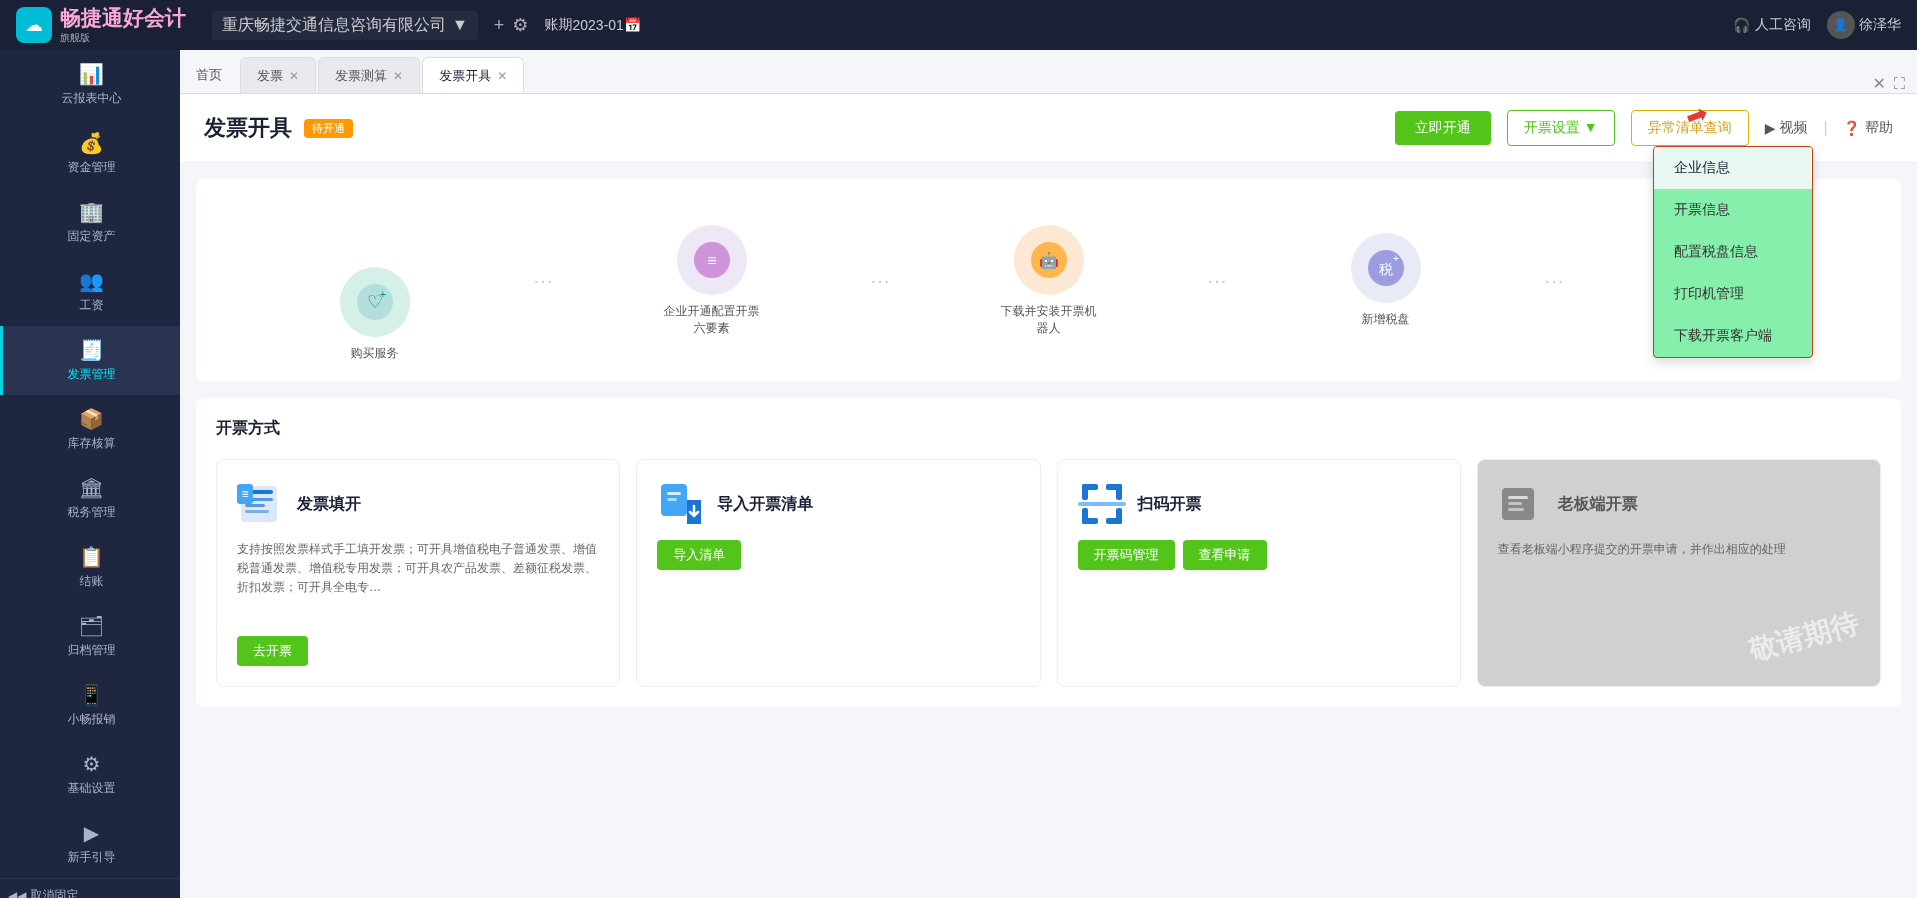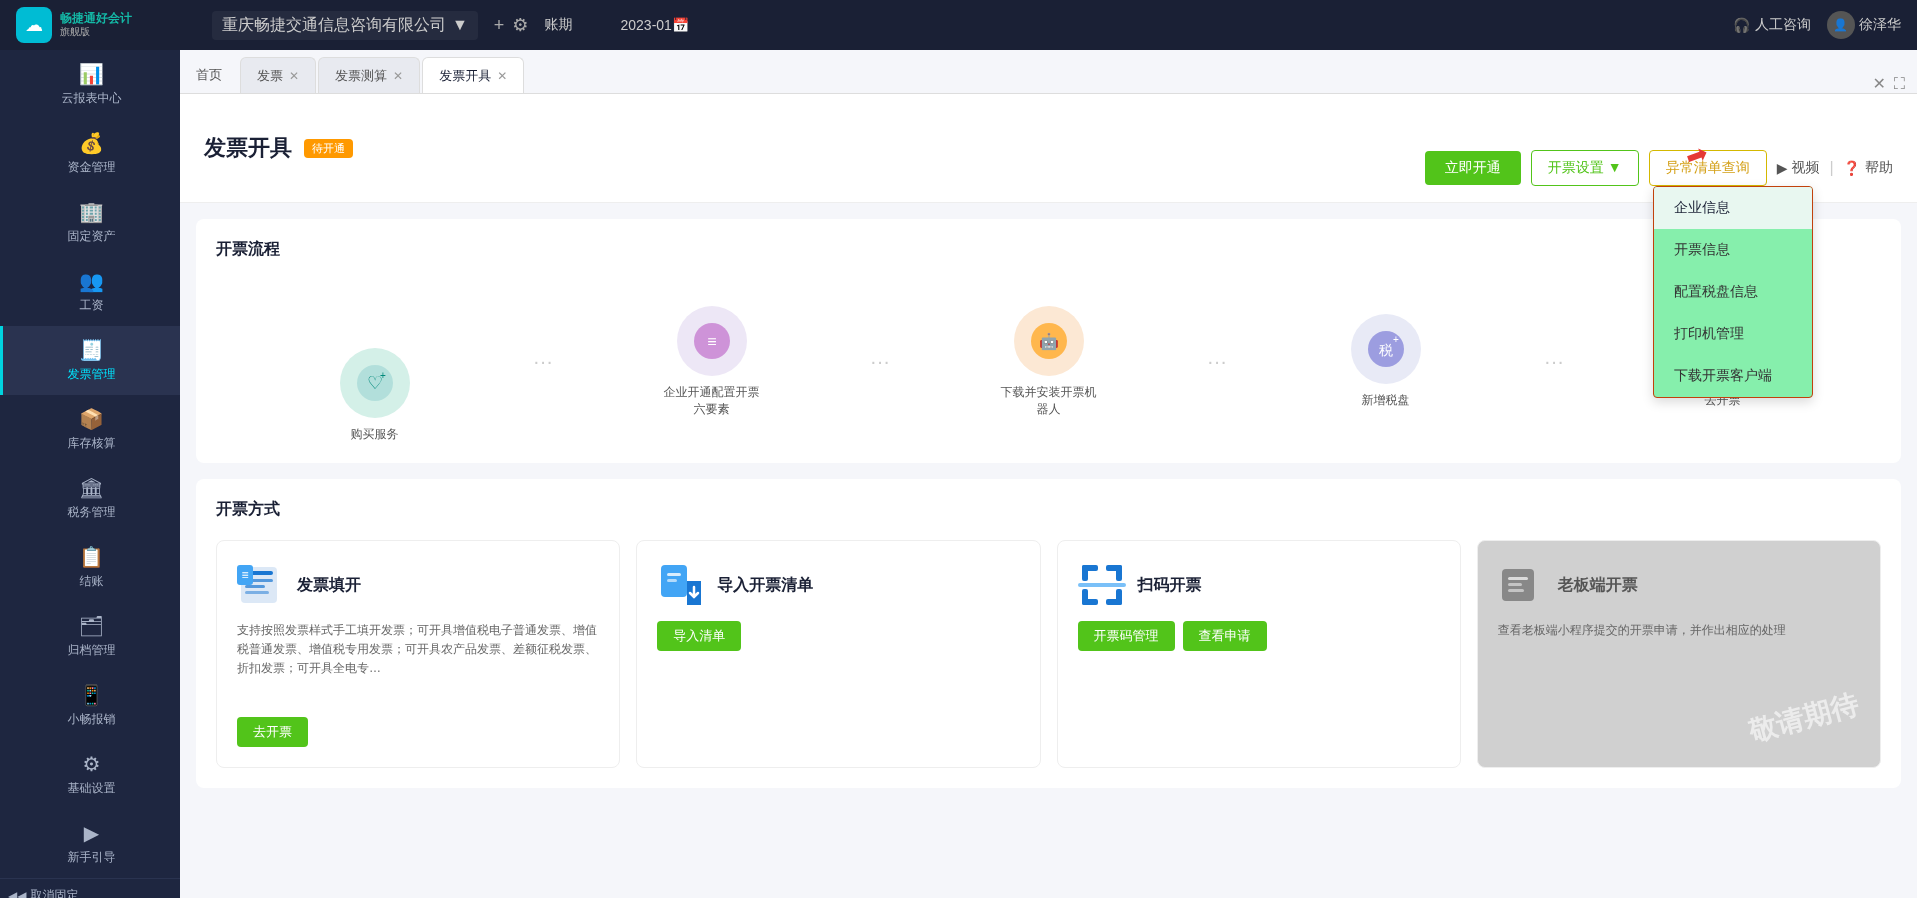--- a/index.html
+++ b/index.html
@@ -21,21 +21,21 @@
       gap: 8px;
       color: #00d4e0;
     }
     .logo-icon {
       width: 36px; height: 36px;
       background: #00bcd4;
       border-radius: 8px;
       display: flex; align-items: center; justify-content: center;
       color: white; font-size: 18px;
     }
-    .logo-text { color: #14b8a6; font-size: 12px; font-weight: bold; line-height: 1.2; }
+    .logo-text { color: #f9a8d4; font-size: 21px; font-weight: bold; line-height: 1.2; }
     .logo-sub { color: #aaa; font-size: 10px; }
     .company-selector {
       display: flex; align-items: center; gap: 6px;
       color: #ccc; font-size: 16px; cursor: pointer;
       background: rgba(255,255,255,0.05); border-radius: 4px;
       padding: 4px 10px;
     }
     .header-actions { display: flex; align-items: center; gap: 16px; margin-left: auto; color: #ccc; font-size: 14px; }
     .header-period { color: #ccc; font-size: 14px; display: flex; align-items: center; }
     .header-btn { color: #ccc; cursor: pointer; display: flex; align-items: center; gap: 4px; }
@@ -111,21 +111,21 @@
       padding: 16px 24px;
       display: flex; align-items: center; justify-content: space-between;
       border-bottom: 1px solid #eee;
     }
     .page-title-area { display: flex; align-items: center; gap: 12px; }
     .page-title { font-size: 22px; font-weight: bold; color: #1a2035; }
     .status-badge {
       background: #f90; color: white;
       font-size: 11px; padding: 2px 8px; border-radius: 4px;
     }
-    .page-actions { display: flex; align-items: center; gap: 10px; position: relative; margin-top: 40px; }
+    .page-actions { display: flex; align-items: center; gap: 16px; position: relative; }
     .btn-green { background: #52c41a; color: white; border: none; border-radius: 4px; padding: 8px 20px; font-size: 14px; cursor: pointer; }
     .btn-outline-green {
       background: white; color: #52c41a;
       border: 1px solid #52c41a; border-radius: 4px;
       padding: 8px 16px; font-size: 14px; cursor: pointer;
       display: flex; align-items: flex-start; gap: 4px;
     }
     .btn-outline-yellow {
       background: white; color: #d4a017;
       border: 1px solid #d4b800; border-radius: 4px;
@@ -217,21 +217,21 @@
     <span>▼</span>
   </div>
 
   <div style="display:flex;align-items:center;gap:8px;">
     <span style="color:#aaa;font-size:18px;cursor:pointer;">+</span>
     <span style="color:#aaa;font-size:18px;cursor:pointer;">⚙</span>
   </div>
 
   <div class="header-period">
     <span>账期</span>
-    <span style="cursor:pointer;margin-left:48px;">2023-01</span>
+    <span style="cursor:pointer;">2023-01</span>
     <span style="cursor:pointer;">📅</span>
   </div>
 
   <div class="header-actions">
     <div class="header-btn">
       <span>🎧</span>
       <span>人工咨询</span>
     </div>
     <div class="header-btn">
       <div class="avatar-circle">👤</div>
@@ -361,21 +361,20 @@
             <div class="dropdown-item">
               <span>下载开票客户端</span>
             </div>
           </div>
 
           <div style="position:absolute; top: -10px; right: 185px; color: #e53935; font-size: 26px; transform: rotate(-20deg);">➡</div>
         </div>
       </div>
 
       <div class="section">
-        <div class="section-title">开票流程</div>
         <div class="flow-steps">
 
           <div class="flow-step">
             <div class="flow-divider" style="visibility:hidden;"></div>
             <div class="flow-icon-wrap flow-icon-green" style="background:#d4f0e8;">
               <svg width="40" height="40" viewBox="0 0 40 40">
                 <circle cx="20" cy="20" r="18" fill="#b2dfdb"></circle>
                 <text x="20" y="26" text-anchor="middle" font-size="18" fill="#00897b">♡</text>
                 <text x="28" y="16" text-anchor="middle" font-size="10" fill="#00897b">+</text>
               </svg>

